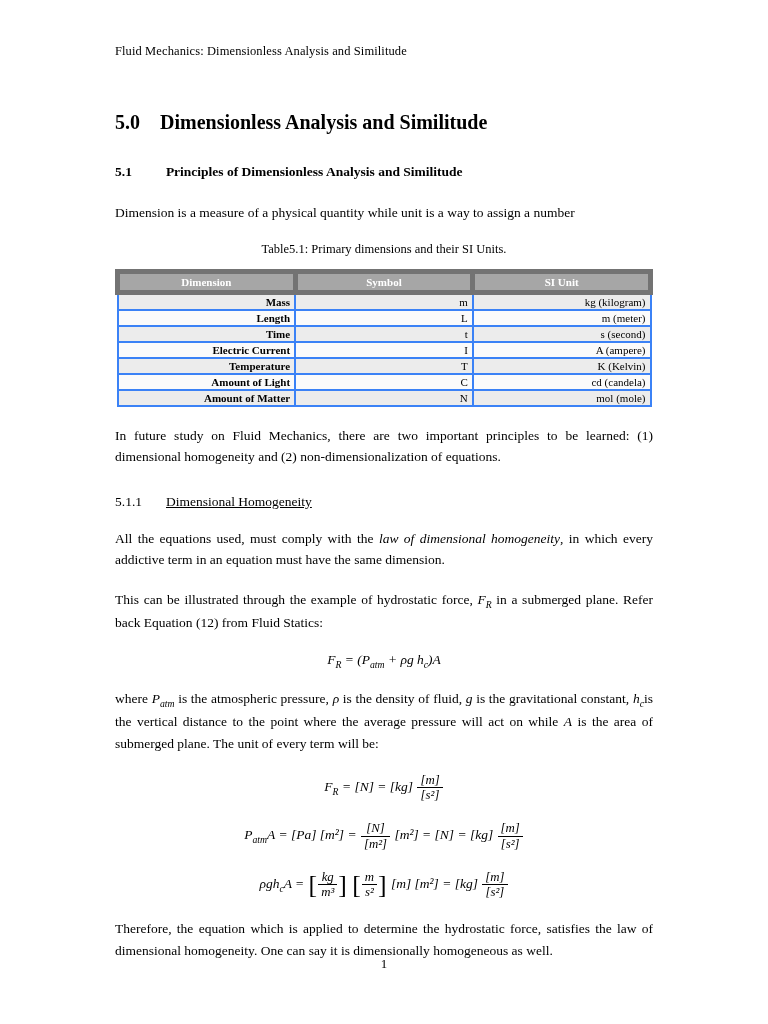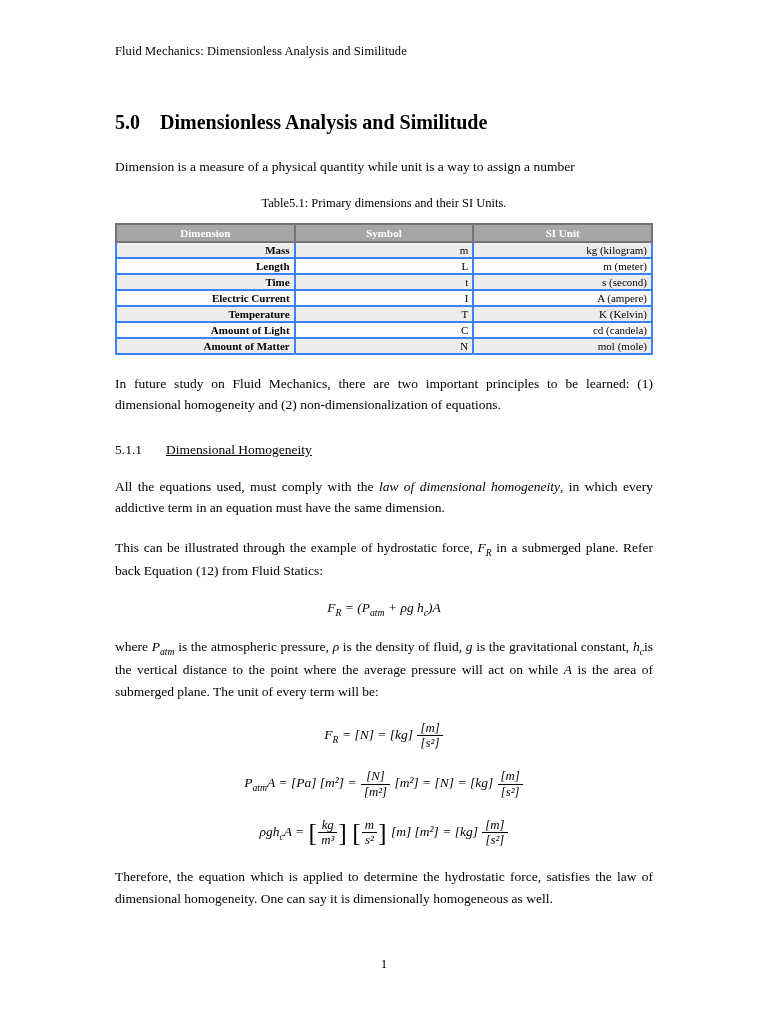--- a/index.html
+++ b/index.html
@@ -10,21 +10,21 @@
   }
   .running-header{font-size:12.5px;letter-spacing:.1px;}
   h1{font-size:20px;margin:52px 0 0 0;font-weight:bold;}
   .h1-num{margin-right:20px;margin-top:24px;}
   h2{font-size:13.5px;margin:30px 0 0 0;font-weight:bold;}
   .h2-num{margin-right:34px;}
   p{font-size:13.5px;line-height:1.6;margin:18px 0 0 0;text-align:justify;}
   p.intro{text-align:left;margin-top:22px;}
   .caption{font-size:12.5px;text-align:center;margin-top:18px;}
   table{width:100%;border-collapse:collapse;margin-top:12px;font-size:11px;table-layout:fixed;}
-  th{background:#a6a6a6;color:#ffffff;font-weight:bold;padding:2px 4px;border:2px solid #737373;text-align:center;}
+  th{background:#a6a6a6;color:#ffffff;font-weight:bold;padding:2px 4px;border:5px solid #737373;text-align:center;}
   td{padding:1px 4px;text-align:right;border:2px solid #3b82f6;}
   tbody tr:nth-child(odd){background:#ececec;}
   tbody tr:nth-child(even){background:#fbfbfb;}
   td.dim{font-weight:bold;}
   h3{font-size:13.5px;font-weight:normal;margin:26px 0 0 0;}
   .h3-num{margin-right:24px;}
   .h3-title{text-decoration:underline;text-align:right;}
   .equation{font-size:13.5px;font-style:italic;text-align:center;margin-top:18px;line-height:1.2;}
   .tok-i{font-style:italic;}
   sub.tok-sub{font-size:.72em;font-style:italic;}
@@ -39,20 +39,23 @@
 <body>
 
 <div class="page">
 
   <div class="running-header">Fluid Mechanics: Dimensionless Analysis and Similitude</div>
 
   <h1>
     <span class="h1-num">5.0</span><span>Dimensionless Analysis and Similitude</span>
   </h1>
 
+  <h2>
+    <span class="h2-num">5.1</span><span>Principles of Dimensionless Analysis and Similitude</span>
+  </h2>
 
   <p class="intro">Dimension is a measure of a physical quantity while unit is a way to assign a number</p>
 
   <div class="caption">Table5.1: Primary dimensions and their SI Units.</div>
 
   <table>
       <thead>
         <tr>
           <th style="background: rgb(166, 166, 166);">Dimension</th>
           <th style="background: rgb(166, 166, 166);">Symbol</th>

